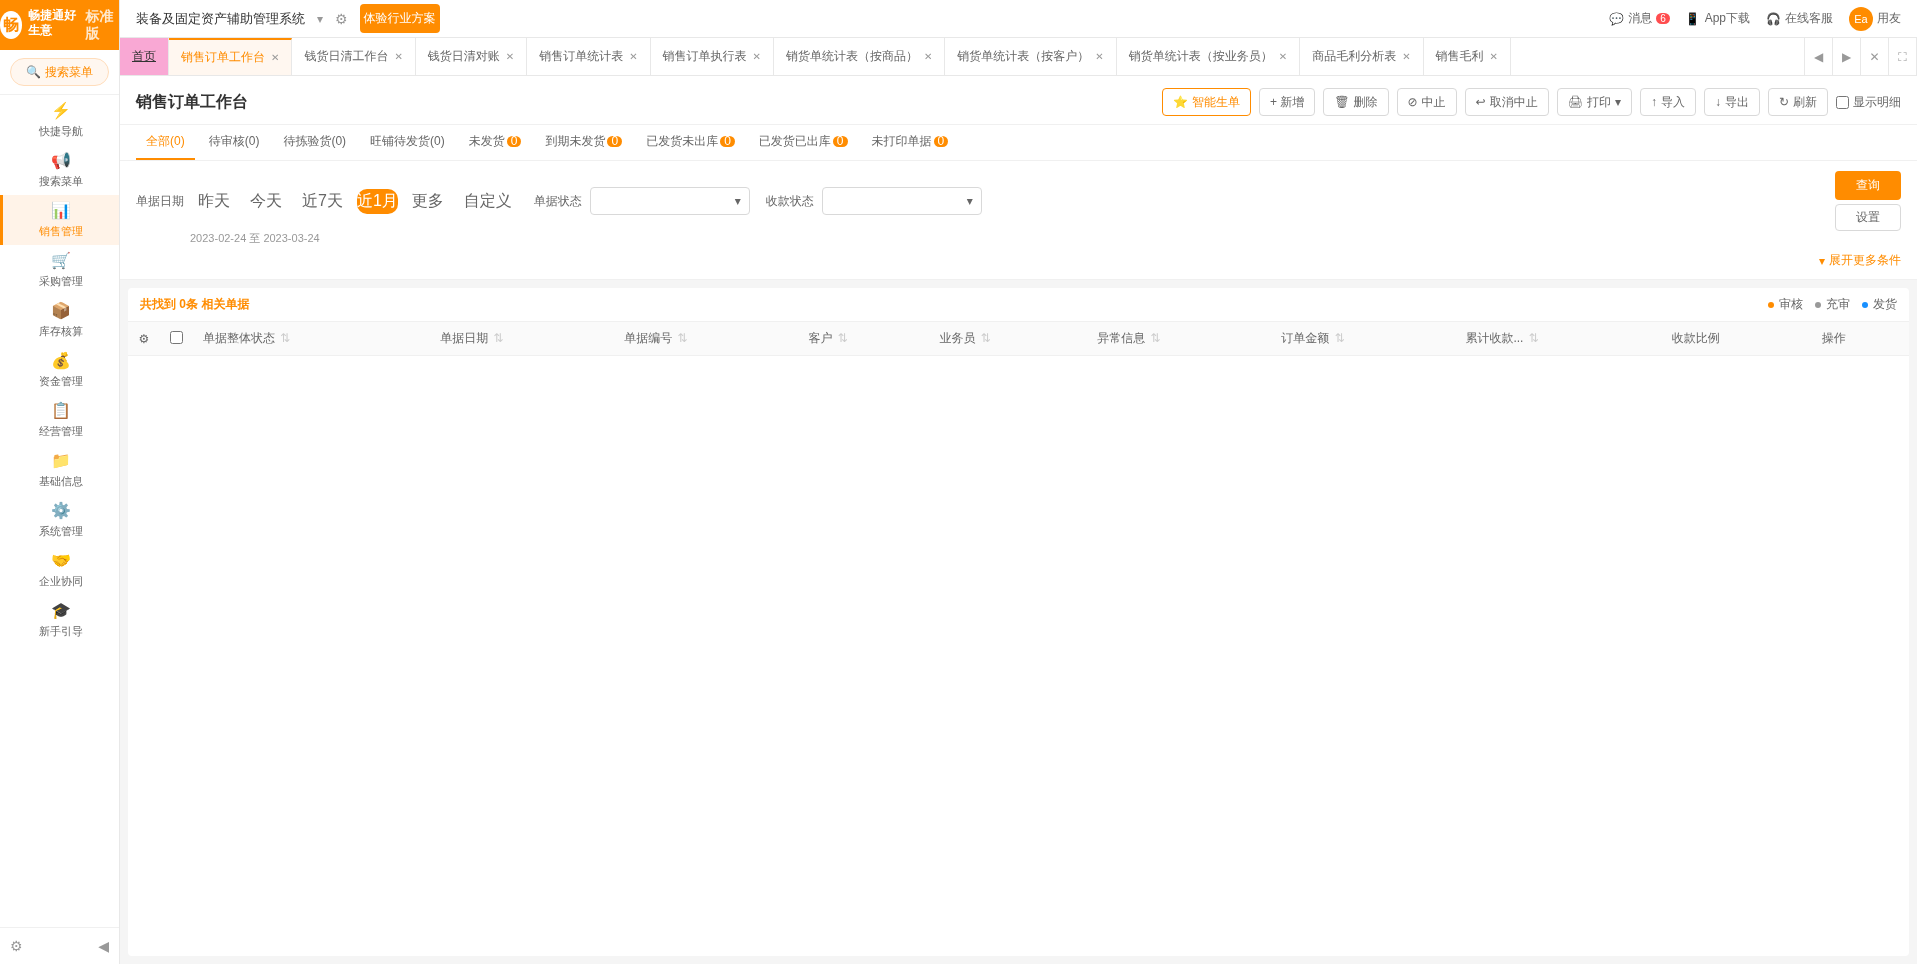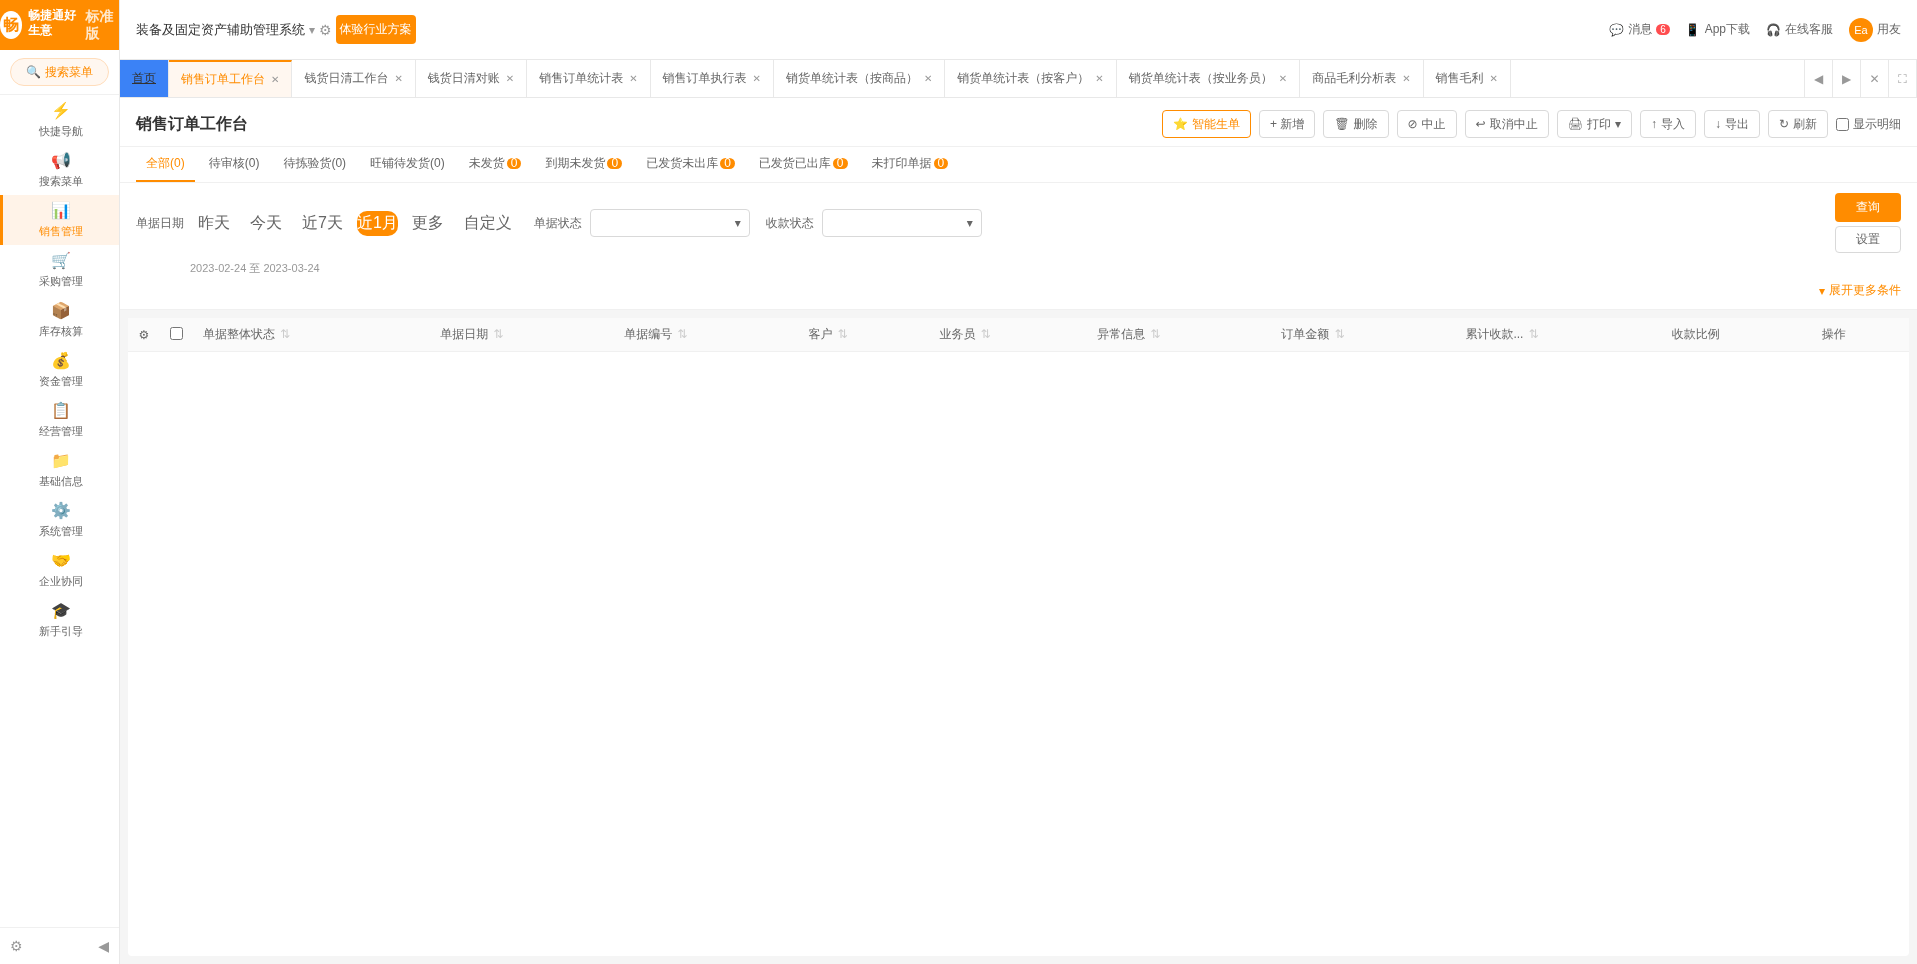--- a/index.html
+++ b/index.html
@@ -18,34 +18,34 @@
     .sidebar-nav-item.active { background: #fff3e8; color: #ff8c00; border-left: 3px solid #ff8c00; }
     .sidebar-nav-icon { font-size: 16px; }
     .sidebar-nav-label { font-size: 11px; }
     .sidebar-footer { margin-top: auto; padding: 10px; display: flex; justify-content: space-between; border-top: 1px solid #f0f0f0; }
     .sidebar-footer-btn { cursor: pointer; color: #999; font-size: 14px; }
 
     
     .main { flex: 1; display: flex; flex-direction: column; overflow: hidden; }
 
     
-    .topbar { height: 60px; background: white; border-bottom: 1px solid #e8e8e8; display: flex; align-items: center; padding: 0 16px; gap: 4px; }
+    .topbar { height: 38px; background: white; border-bottom: 1px solid #e8e8e8; display: flex; align-items: center; padding: 0 16px; gap: 12px; }
     .topbar-dropdown { color: #999; cursor: pointer; }
     .topbar-btn-primary { background: #ff8c00; color: white; border: none; padding: 6px 4px; border-radius: 4px; cursor: pointer; font-size: 12px; }
     .topbar-right { display: flex; align-items: center; gap: 16px; margin-left: auto; }
     .topbar-right-item { display: flex; align-items: center; gap: 4px; color: #666; cursor: pointer; font-size: 12px; }
     .topbar-badge { background: #ff4d4f; color: white; border-radius: 8px; padding: 0 4px; font-size: 10px; }
     .gear-icon { color: #999; cursor: pointer; font-size: 14px; }
     .user-avatar { width: 24px; height: 24px; border-radius: 50%; background: #ff8c00; color: white; display: flex; align-items: center; justify-content: center; font-size: 11px; }
 
     
     .tabs-bar { height: 38px; background: white; border-bottom: 1px solid #e8e8e8; display: flex; align-items: center; overflow: hidden; }
     .tab-item { height: 38px; padding: 0 12px; display: flex; align-items: center; gap: 6px; cursor: pointer; border-right: 1px solid #e8e8e8; white-space: nowrap; color: #666; font-size: 12px; flex-shrink: 0; }
     .tab-item.active { background: #fff7f0; color: #ff8c00; border-top: 2px solid #ff8c00; }
-    .tab-item.home { background: #3b82f6; color: #333; text-decoration: underline; }
+    .tab-item.home { background: #f9a8d4; color: #333; text-decoration: underline; }
     .tab-close { color: #999; font-size: 10px; cursor: pointer; }
     .tabs-arrows { display: flex; align-items: center; margin-left: auto; border-left: 1px solid #e8e8e8; }
     .tabs-arrow-btn { width: 28px; height: 38px; display: flex; align-items: center; justify-content: center; cursor: pointer; color: #999; border-right: 1px solid #e8e8e8; }
 
     
     .page-content { flex: 1; overflow: auto; display: flex; flex-direction: column; }
 
     
     .workbench-header { padding: 12px 16px 8px; background: white; border-bottom: 1px solid #f0f0f0; display: flex; align-items: center; justify-content: space-between; }
     .workbench-title { font-size: 16px; font-weight: bold; color: #333; }
@@ -366,32 +366,53 @@
           <div class="search-select" style="min-width:160px;">
             <span></span>
             <span>▾</span>
           </div>
         </div>
         <div class="search-actions">
           <button class="btn-query">查询</button>
           <button class="btn-set">设置</button>
         </div>
       </div>
-      <div style="margin-top:8px;">
+      <div style="">
         <span style="color:#999;font-size:11px;margin-left:54px;">2023-02-24 至 2023-03-24</span>
       </div>
       <div style="margin-top:6px;display:flex;justify-content:center;">
         <div class="search-expand">
           <span>▾</span>
           <span>展开更多条件</span>
         </div>
       </div>
     </div>
 
     <div class="table-area">
+      <div class="table-toolbar">
+        <div class="table-count">
+          <span>共找到</span>
+          <span style="color:#ff8c00;font-weight:bold;">0条</span>
+          <span>相关单据</span>
+        </div>
+        <div class="table-actions">
+          <div class="table-action">
+            <span class="dot dot-orange"></span>
+            <span>审核</span>
+          </div>
+          <div class="table-action">
+            <span class="dot dot-gray"></span>
+            <span>充审</span>
+          </div>
+          <div class="table-action">
+            <span class="dot dot-blue"></span>
+            <span>发货</span>
+          </div>
+        </div>
+      </div>
 
       <div class="scroll-container">
         <table>
           <thead>
             <tr>
               <th class="th-settings">⚙</th>
               <th class="th-checkbox"><input type="checkbox" style=""></th>
               <th>
                 <span>单据整体状态</span>
                 <span class="sort-icon">⇅</span>

